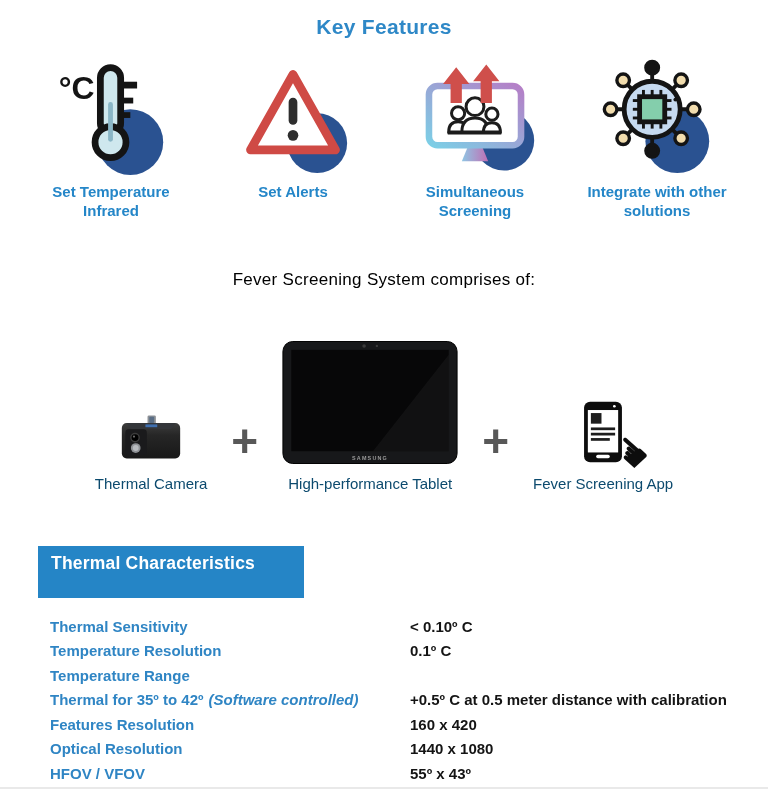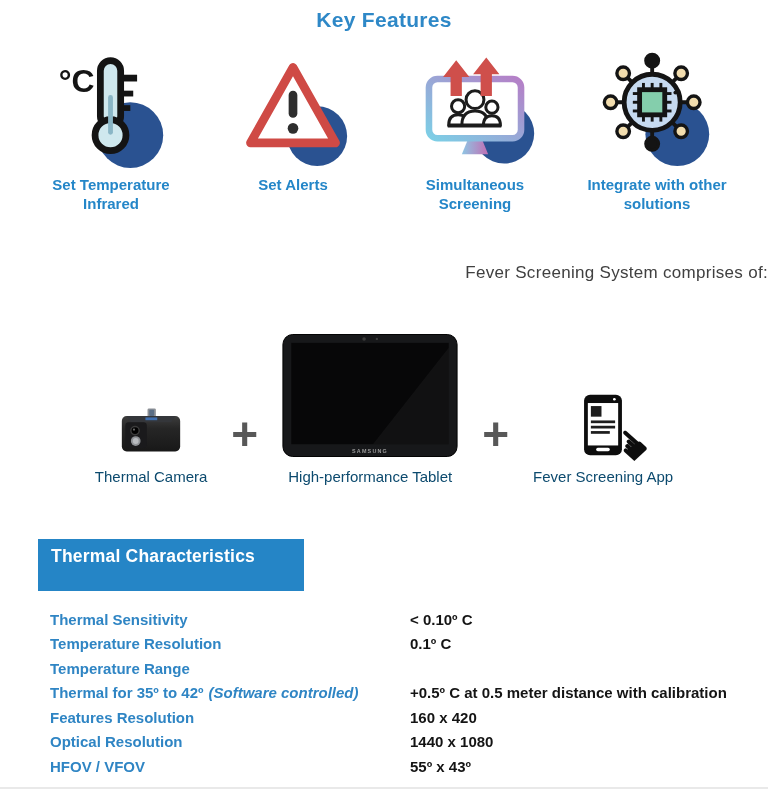--- a/index.html
+++ b/index.html
@@ -6,42 +6,42 @@
   html,body { background:#ffffff; }
   body {
     width:768px; height:793px; overflow:hidden; position:relative;
     font-family:"Liberation Sans", sans-serif;
     -webkit-font-smoothing:antialiased;
   }
   .page { position:relative; width:768px; height:793px; background:#fff; }
 
   
   .page-title {
-    text-align:center; padding-top:8px;
+    text-align:center; padding-top:15px;
     font-size:21px; font-weight:bold; color:#2e88c7; letter-spacing:.3px;
   }
 
   
   .features {
     display:flex; justify-content:space-between;
     padding:0 28px; margin-top:18px;
   }
   .feature { width:166px; display:flex; flex-direction:column; align-items:center; }
   .feature .icon-wrap { height:120px; display:flex; align-items:center; justify-content:center; }
   .feature svg { display:block; }
   .feature-label {
     margin-top:5px; max-width:142px;
     color:#2486c8; font-weight:bold; font-size:15px; line-height:1.28;
     text-align:center;
   }
 
   
   .comprises-heading {
-    margin-top:50px; text-align:right;
-    color:#404040; font-size:17px; letter-spacing:.3px;
+    margin-top:50px; text-align:center;
+    color:#000000; font-size:17px; letter-spacing:.3px;
   }
   .products {
     display:flex; justify-content:center; align-items:flex-end;
     gap:16px; margin-top:46px;
   }
   .product { display:flex; flex-direction:column; align-items:center; }
   .img-box { height:128px; display:flex; align-items:flex-end; justify-content:center; position:relative; }
   .caption { margin-top:11px; font-size:15px; color:#0c4a6e; white-space:nowrap; }
   .plus {
     font-size:46px; font-weight:bold; color:#585858;

